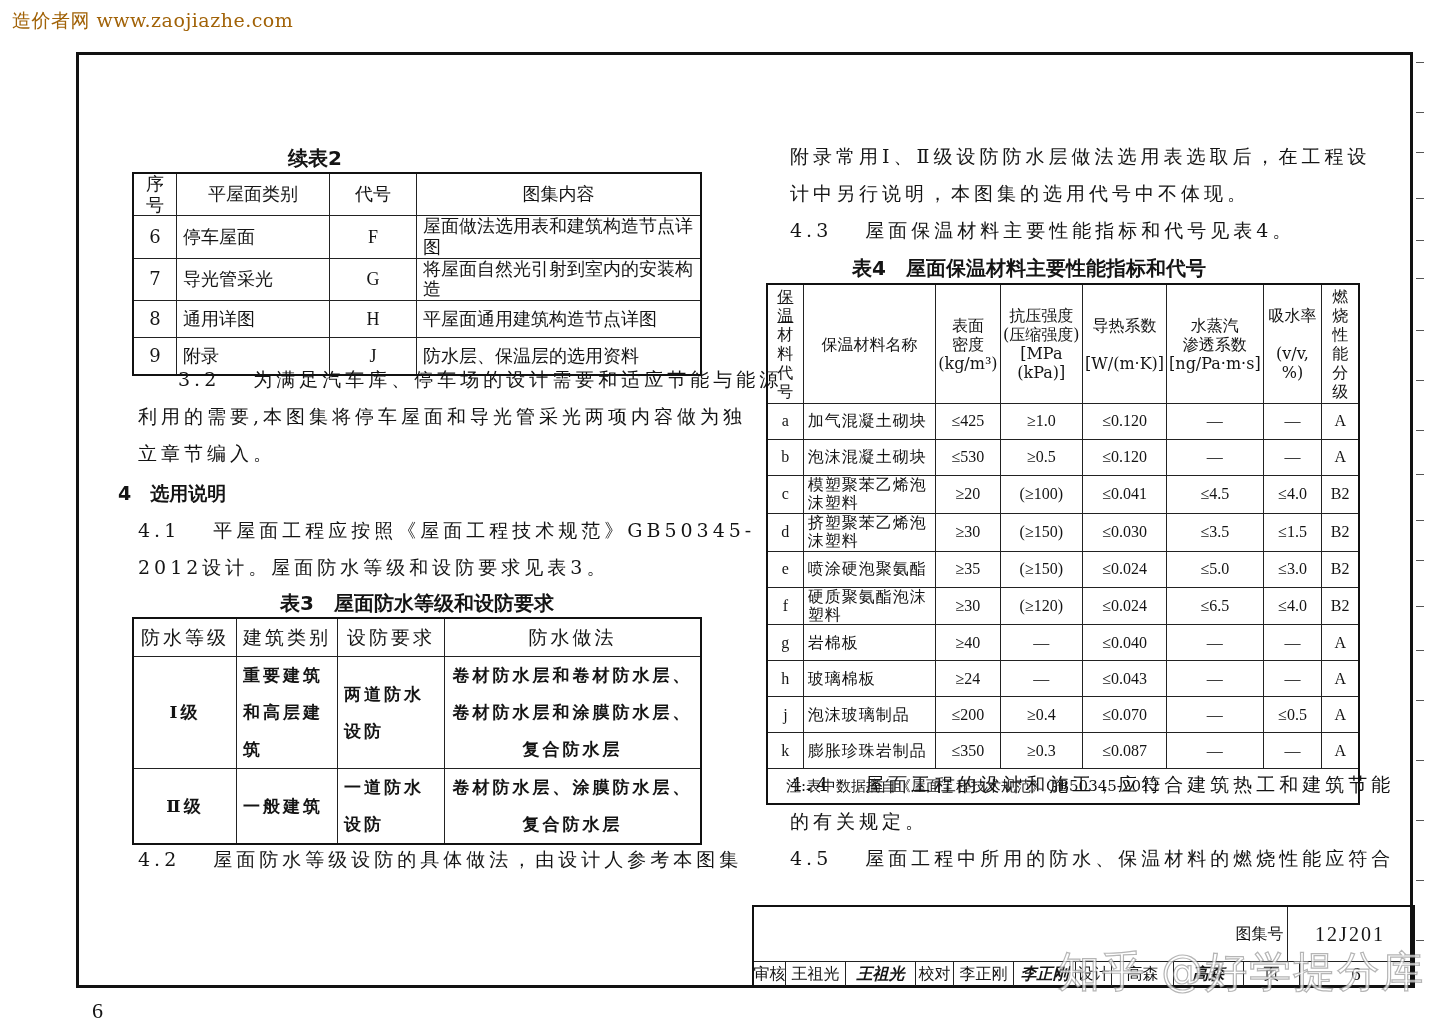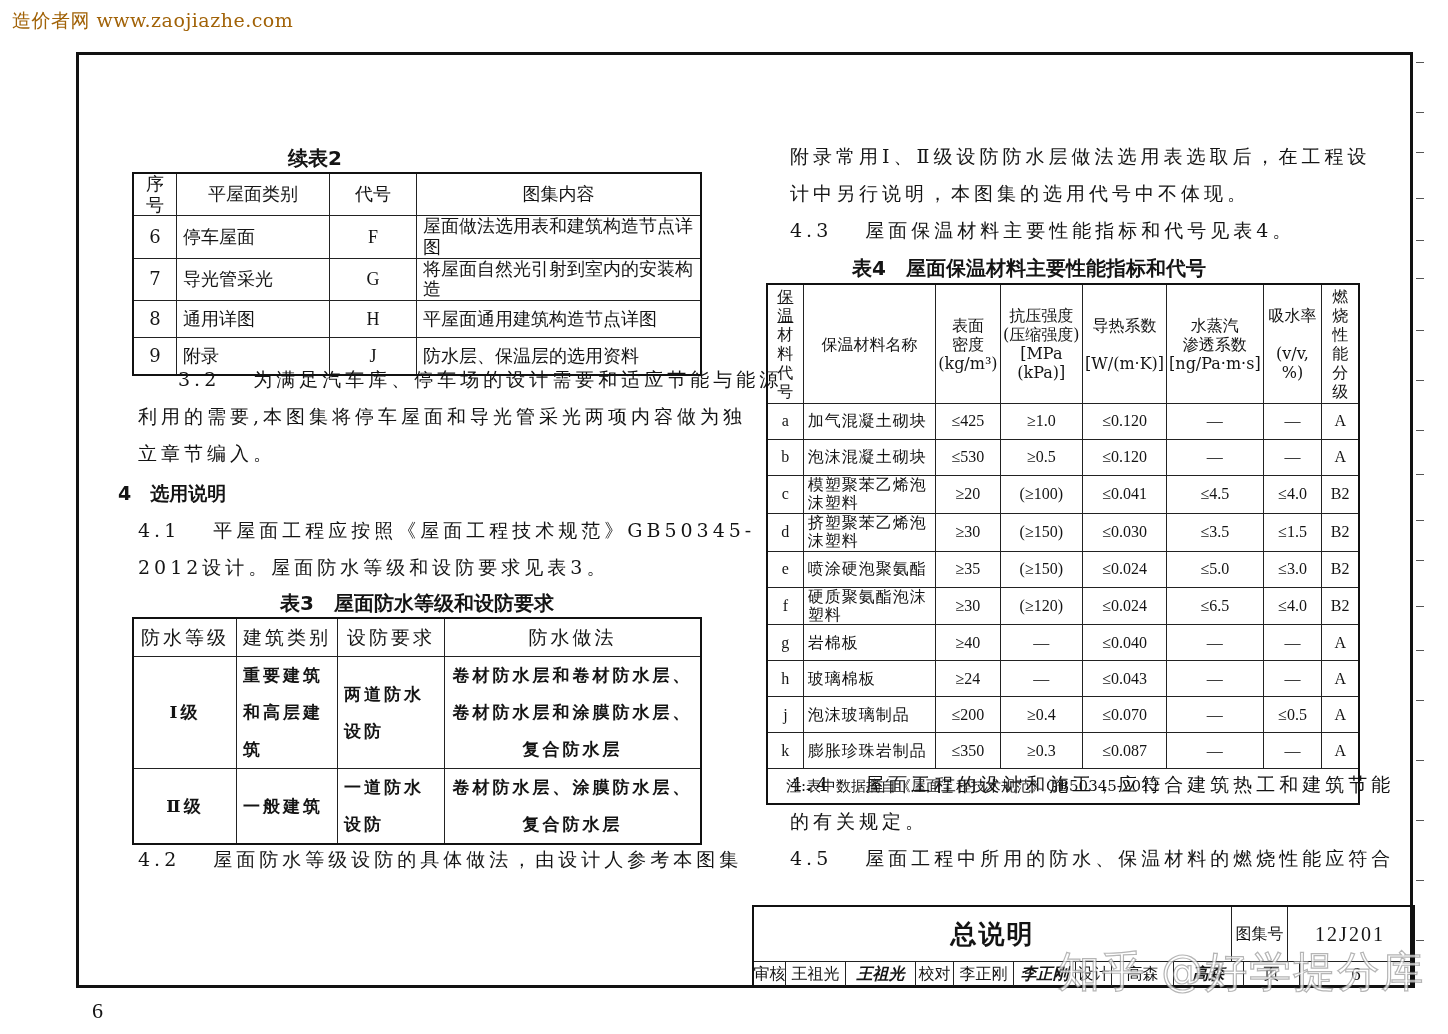--- a/index.html
+++ b/index.html
@@ -332,21 +332,20 @@
         <td class="note" colspan="8">注:表中数据摘自《屋面工程技术规范》GB50345-2012</td>
       </tr>
     </tbody>
 </table>
 
 <div class="abs para" style="left:790px;top:766px;">4.4　 屋面工程的设计和施工，应符合建筑热工和建筑节能</div>
 <div class="abs para" style="left:790px;top:803px;">的有关规定。</div>
 <div class="abs para" style="left:790px;top:840px;">4.5　 屋面工程中所用的防水、保温材料的燃烧性能应符合</div>
 
 <div class="abs tb">
-  <div class="abs tb-title">总说明</div>
   <div class="abs tb-label">图集号</div>
   <div class="abs tb-code">12J201</div>
   <div class="abs tb-row" id="tbrow">
       <div class="tb-cell" style="width: 32px;">审核</div>
       <div class="tb-cell" style="width: 60px;">王祖光</div>
       <div class="tb-cell sig" style="width: 70px;">王祖光</div>
       <div class="tb-cell" style="width: 38px;">校对</div>
       <div class="tb-cell" style="width: 60px;">李正刚</div>
       <div class="tb-cell sig" style="width: 62px;">李正刚</div>
       <div class="tb-cell" style="width: 36px;">设计</div>

